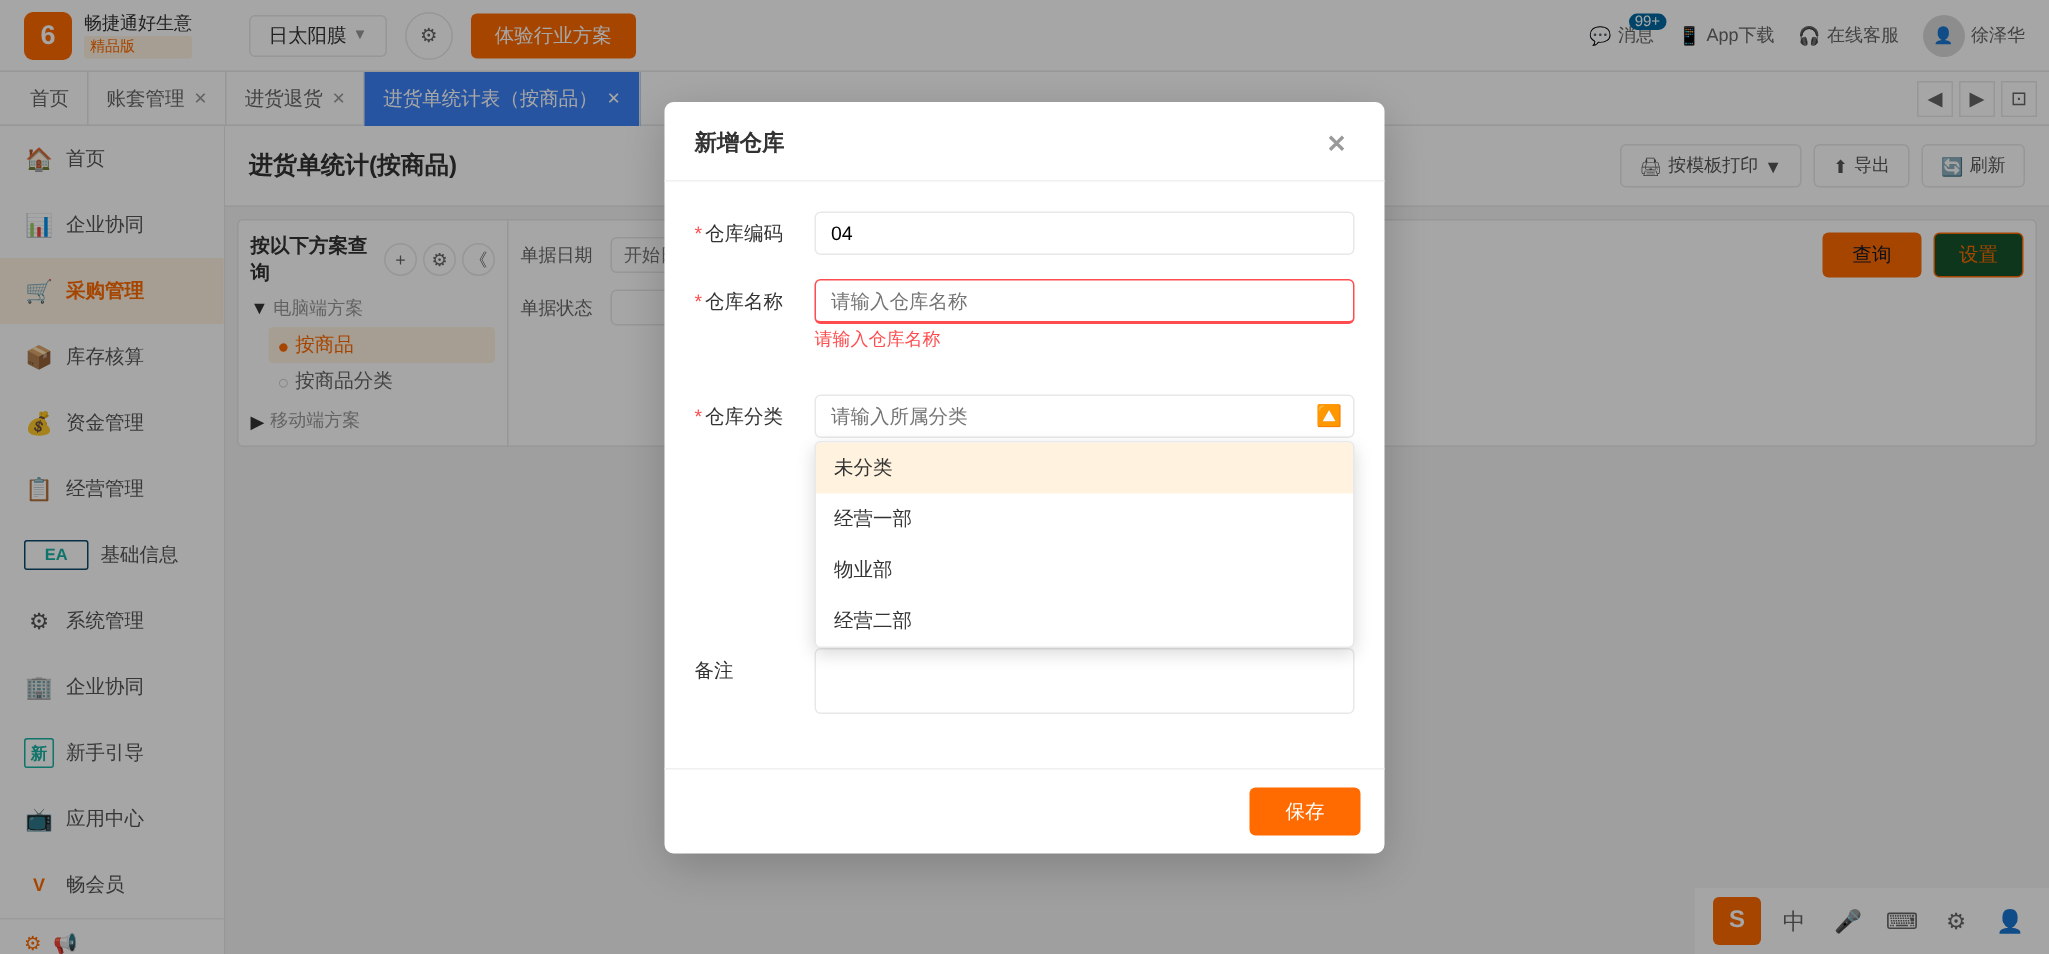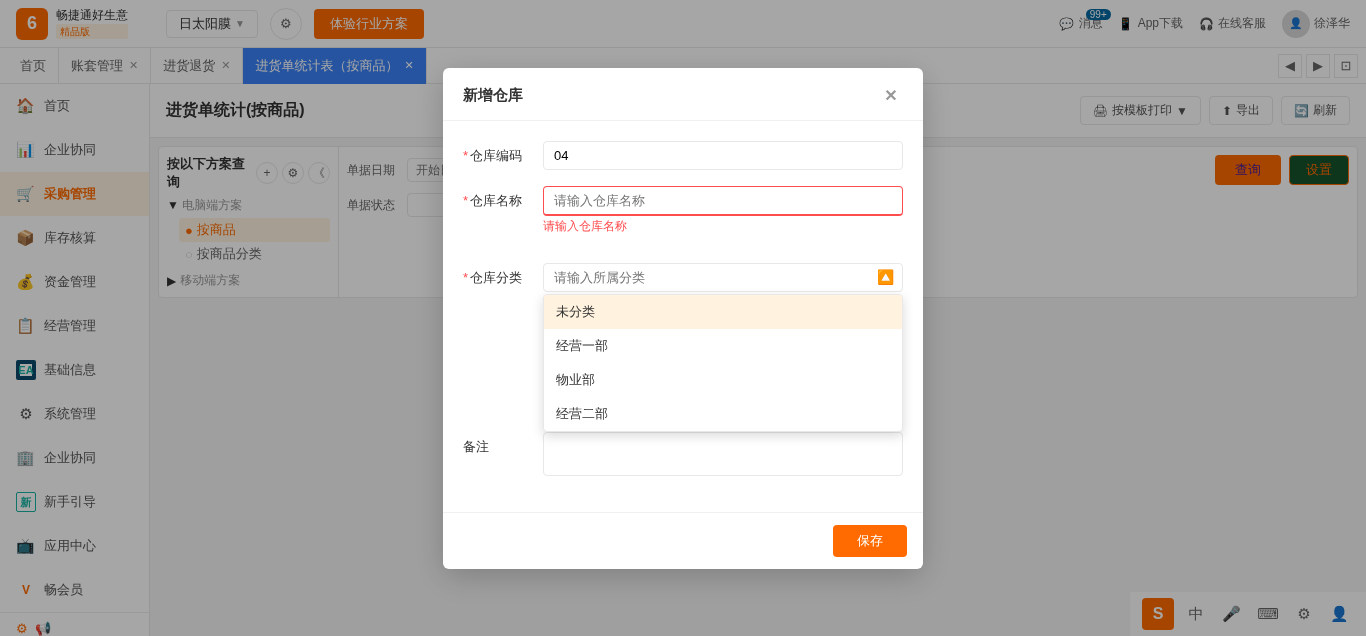--- a/index.html
+++ b/index.html
@@ -137,21 +137,21 @@
     }
     .filter-input {
       border: 1px solid #e8e8e8; border-radius: 4px; padding: 4px 8px; font-size: 12px;
       width: 160px; outline: none;
     }
     .filter-select {
       border: 1px solid #e8e8e8; border-radius: 4px; padding: 4px 24px 4px 8px;
       font-size: 12px; width: 140px; outline: none; background: #fff;
       appearance: none; position: relative; cursor: pointer;
     }
-    .query-btn { background: #ff6b00; color: #4c1d95; border: none; padding: 5px 20px; border-radius: 4px; cursor: pointer; font-size: 13px; }
+    .query-btn { background: #ff6b00; color: #0f172a; border: none; padding: 5px 20px; border-radius: 4px; cursor: pointer; font-size: 13px; }
     .set-btn { background: #14532d; color: #ff6b00; border: 1px solid #ff6b00; padding: 5px 16px; border-radius: 4px; cursor: pointer; font-size: 13px; }
 
     
     .empty-state {
       display: flex; flex-direction: column; align-items: center; justify-content: center;
       padding: 40px; color: #999;
     }
 
     
     .overlay {
@@ -329,21 +329,21 @@
     </div>
     <div class="sidebar-item">
       <span class="s-icon">💰</span>
       <span>资金管理</span>
     </div>
     <div class="sidebar-item">
       <span class="s-icon">📋</span>
       <span>经营管理</span>
     </div>
     <div class="sidebar-item">
-      <span class="s-icon" style="font-size:11px;font-weight:bold;color:#17b3a3;border:4px solid #0c4a6e;width:20px;height:20px;display:flex;align-items:center;justify-content:center;border-radius:2px;">EA</span>
+      <span class="s-icon" style="font-size:11px;font-weight:bold;color:#17b3a3;border:1px solid #0c4a6e;width:43px;height:20px;display:flex;align-items:center;justify-content:center;border-radius:2px;">EA</span>
       <span>基础信息</span>
     </div>
     <div class="sidebar-item">
       <span class="s-icon">⚙</span>
       <span>系统管理</span>
     </div>
     <div class="sidebar-item">
       <span class="s-icon">🏢</span>
       <span>企业协同</span>
     </div>

